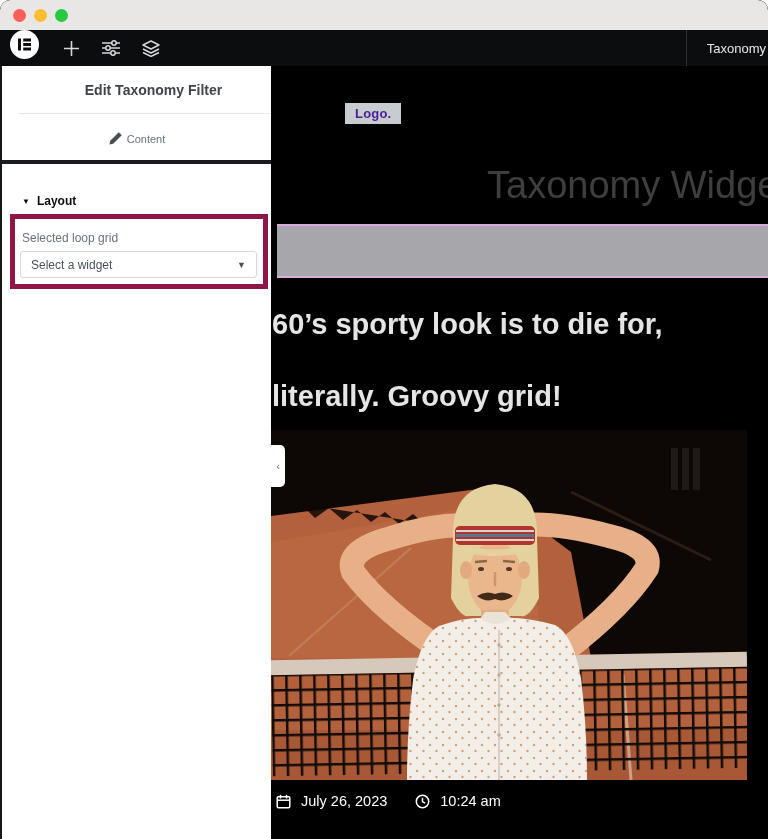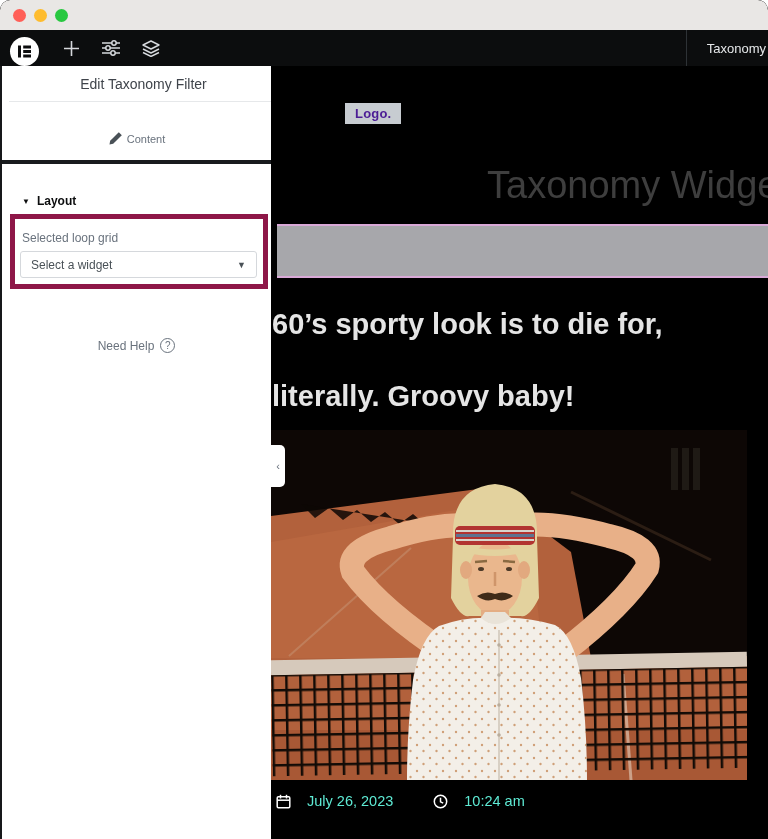--- a/index.html
+++ b/index.html
@@ -8,34 +8,34 @@
 
   
   .titlebar { position:absolute; top:0; left:0; width:768px; height:30px; background:#e9e7e5; border-radius:10px 10px 0 0; }
   .dots { position:absolute; left:13px; top:9px; display:flex; gap:8px; }
   .dot { width:13px; height:13px; border-radius:50%; }
   .dot.red { background:#ff5f57; }
   .dot.yellow { background:#febc2e; }
   .dot.green { background:#28c840; }
 
   
-  .topbar { position:absolute; top:30px; left:0; width:768px; height:36px; background:#0c0d0e; display:flex; align-items:flex-end; }
+  .topbar { position:absolute; top:30px; left:0; width:768px; height:36px; background:#0c0d0e; display:flex; align-items:flex-start; }
   .e-logo { width:29px; height:29px; border-radius:50%; background:#ffffff; margin-left:10px; display:flex; align-items:center; justify-content:center; }
   .tb-icon { width:40px; height:36px; display:flex; align-items:center; justify-content:center; color:#d5d8dc; }
   .tb-icon svg { display:block; }
   .tb-right { margin-left:auto; height:36px; display:flex; align-items:center; border-left:1px solid #2e3236; padding-left:20px; padding-right:2px; min-width:78px; }
   .doc-title { color:#e6e8ea; font-size:13px; white-space:nowrap; }
 
   
   .main { position:absolute; top:66px; left:0; width:768px; height:773px; }
 
   
   .panel { position:absolute; left:0; top:0; width:271px; height:773px; background:#ffffff; border-left:2px solid #17181a; }
-  .panel-title { position:absolute; top:0; left:7px; width:100%; height:36px; display:flex; align-items:center; justify-content:center;
-                 font-size:14px; font-weight:normal; color:#3f444b; border-bottom:1px solid #e6e8ea; }
+  .panel-title { position:absolute; top:0; left:17px; width:100%; height:48px; display:flex; align-items:center; justify-content:center;
+                 font-size:14px; font-weight:bold; color:#3f444b; border-bottom:1px solid #e6e8ea; }
   .tabs { position:absolute; top:48px; left:0; width:100%; height:50px; display:flex; border-bottom:1px solid #e6e8ea; }
   .tab { flex:1; position:relative; display:flex; flex-direction:row; align-items:center; justify-content:center; gap:4px; cursor:pointer; }
   .tab .t-label { font-size:11px; color:#69727d; }
   .tab svg { display:block; }
   .tab.active::after { content:""; position:absolute; left:0; bottom:-1px; width:100%; height:4px; background:#191b1e; }
 
   .layout-header { position:absolute; top:128px; left:20px; display:flex; align-items:center; gap:7px; font-size:12px; font-weight:bold; color:#0c0d0e; cursor:pointer; }
   .caret-down { font-size:8px; color:#0c0d0e; }
 
   .annotation { position:absolute; top:148px; left:8px; width:258px; height:75px; border:5px solid #8e1748; pointer-events:none; }
@@ -62,21 +62,21 @@
   .post-line { position:absolute; left:1px; color:#e5e5e5; font-size:29px; font-weight:bold; white-space:nowrap; cursor:pointer; }
   .post-line.l1 { top:242px; }
   .post-line.l2 { top:314px; }
 
   .photo { position:absolute; left:0; top:364px; width:476px; height:350px; cursor:pointer; }
   .photo svg { display:block; }
 
   .collapse-handle { position:absolute; left:0; top:379px; width:14px; height:42px; background:#ffffff; border-radius:0 5px 5px 0;
                      display:flex; align-items:center; justify-content:center; color:#69727d; font-size:11px; cursor:pointer; }
 
-  .meta { position:absolute; left:5px; top:727px; display:flex; align-items:center; gap:16px; color:#5eead4; font-size:14.5px; }
+  .meta { position:absolute; left:5px; top:727px; display:flex; align-items:center; gap:10px; color:#ffffff; font-size:14.5px; }
   .meta .gap { width:8px; }
   .meta svg { display:block; }
 </style>
 </head>
 <body>
 
 <div class="window">
 
   <div class="titlebar">
     <div class="dots">
@@ -147,36 +147,32 @@
       </div>
 
       <div class="annotation"></div>
 
       <div class="field-label">Selected loop grid</div>
       <div class="select-box">
         <span>Select a widget</span>
         <span class="sel-caret">▼</span>
       </div>
 
-      <div class="need-help">
-        <span>Need Help</span>
-        <span class="q-circle">?</span>
-      </div>
     </aside>
 
     <div class="canvas">
 
       <div class="logo-badge">Logo.</div>
 
       <div class="site-heading">Taxonomy Widge</div>
 
       <div class="gray-bar"></div>
 
       <div class="post-line l1">60’s sporty look is to die for,</div>
-      <div class="post-line l2">literally. Groovy baby!</div>
+      <div class="post-line l2">literally. Groovy grid!</div>
 
       <div class="photo">
         <svg width="476" height="350" viewBox="0 0 476 350" role="img">
           <defs>
             <pattern id="netgrid" width="14" height="15" patternUnits="userSpaceOnUse">
               <path d="M1 0 L1 15 M0 1 L14 1" stroke="#120b06" stroke-width="3" fill="none"></path>
             </pattern>
             <pattern id="shirtdots" width="13" height="13" patternUnits="userSpaceOnUse">
               <circle cx="3" cy="3" r="1.2" fill="#cf9f78"></circle>
               <circle cx="9.5" cy="9" r="1.2" fill="#cf9f78"></circle>

